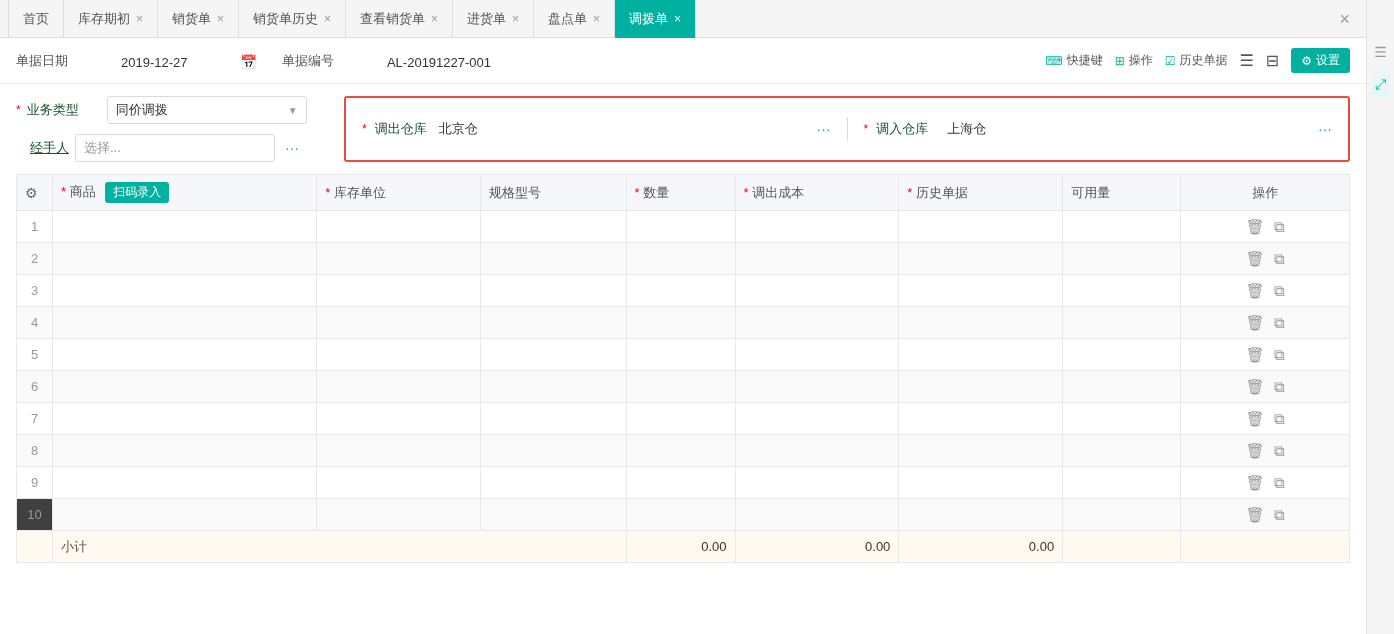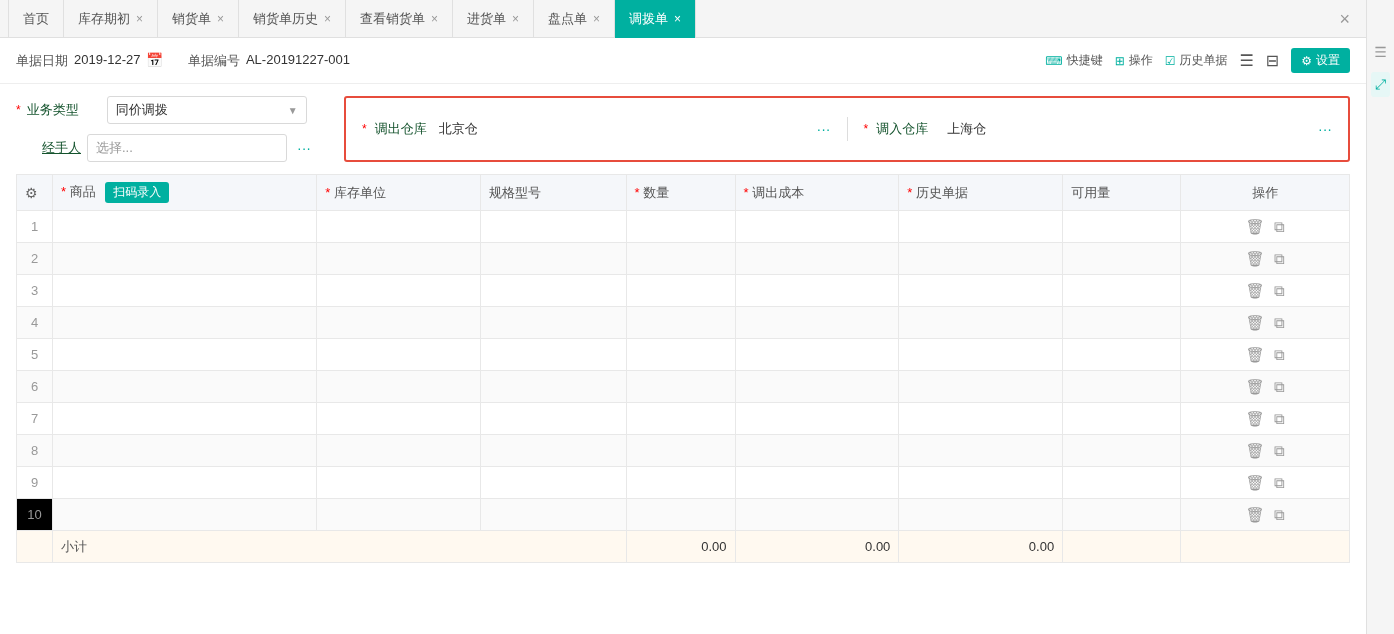--- a/index.html
+++ b/index.html
@@ -19,21 +19,21 @@
     .tab-item.active { background: #fff; color: #00b0a0; border-bottom: 2px solid #00b0a0; font-weight: 500; }
     .tab-item .close-btn { margin-left: 6px; color: #999; font-size: 12px; cursor: pointer; }
     .tab-close-window { position: absolute; right: 8px; top: 0; height: 38px; display: flex; align-items: center; }
     .tab-close-window span { font-size: 18px; cursor: pointer; color: #999; padding: 0 8px; }
 
     
     .form-header {
       display: flex; align-items: center; padding: 10px 16px; border-bottom: 1px solid #eee;
       background: #fff;
     }
-    .form-header .field-group { display: flex; align-items: flex-start; margin-right: 24px; }
+    .form-header .field-group { display: flex; align-items: flex-end; margin-right: 24px; gap: 47px; }
     .form-header .field-label { color: #555; margin-right: 6px; white-space: nowrap; }
     .form-header .field-value { color: #333; font-weight: 500; }
     .form-header .calendar-icon { color: #00b0a0; margin-left: 6px; cursor: pointer; font-size: 14px; }
     .header-actions { margin-left: auto; display: flex; align-items: center; gap: 12px; }
     .header-actions .action-item { display: flex; align-items: center; gap: 4px; color: #555; cursor: pointer; font-size: 12px; }
     .btn-settings {
       background: #00b0a0; color: #fff; border: none; border-radius: 3px;
       padding: 4px 10px; cursor: pointer; font-size: 12px; display: flex; align-items: center; gap: 4px;
     }
     .field-item { display: flex; align-items: center; gap: 6px; }
@@ -180,21 +180,21 @@
     <div style="display:flex; flex-direction:column; gap:10px; min-width:300px;">
       <div class="field-item">
         <span class="field-required">*</span>
         <span class="field-lbl">业务类型</span>
         <div class="field-input" style="min-width:200px;margin-left:22px;">
           <span>同价调拨</span>
           <span class="arrow">▼</span>
         </div>
       </div>
       <div class="field-item">
-        <span class="field-lbl" style="margin-left:26px;text-decoration:underline;">经手人</span>
+        <span class="field-lbl" style="margin-left:14px;text-decoration:underline;">经手人</span>
         <div class="field-input" style="min-width:200px; color:#999;">
           <span>选择...</span>
         </div>
         <span class="more-btn">···</span>
       </div>
     </div>
 
     <div class="warehouse-section">
       <div class="warehouse-group">
         <span class="field-required">*</span>
@@ -373,21 +373,21 @@
       <td style="background:#fff;"></td>
       <td style="background:#fff;"></td>
       <td style="background:#fff;"></td>
       <td style="background:#fff;"></td>
       <td class="ops-cell" style="background:#fff;">
         <span class="action-icon" title="删除" style="font-size:15px;">🗑</span>
         <span class="action-icon" title="复制" style="font-size:15px;">⧉</span>
       </td>
     </tr>
             <tr>
-      <td class="row-num" style="text-align:center; color:#999; background:#000000;">10</td>
+      <td class="row-num" style="text-align:center; color:#999; background:#404040;">10</td>
       <td style="background:#fafafa;"></td>
       <td style="background:#fafafa;"></td>
       <td style="background:#fafafa;"></td>
       <td style="background:#fafafa;"></td>
       <td style="background:#fafafa;"></td>
       <td style="background:#fafafa;"></td>
       <td style="background:#fafafa;"></td>
       <td class="ops-cell" style="background:#fafafa;">
         <span class="action-icon" title="删除" style="font-size:15px;">🗑</span>
         <span class="action-icon" title="复制" style="font-size:15px;">⧉</span>

